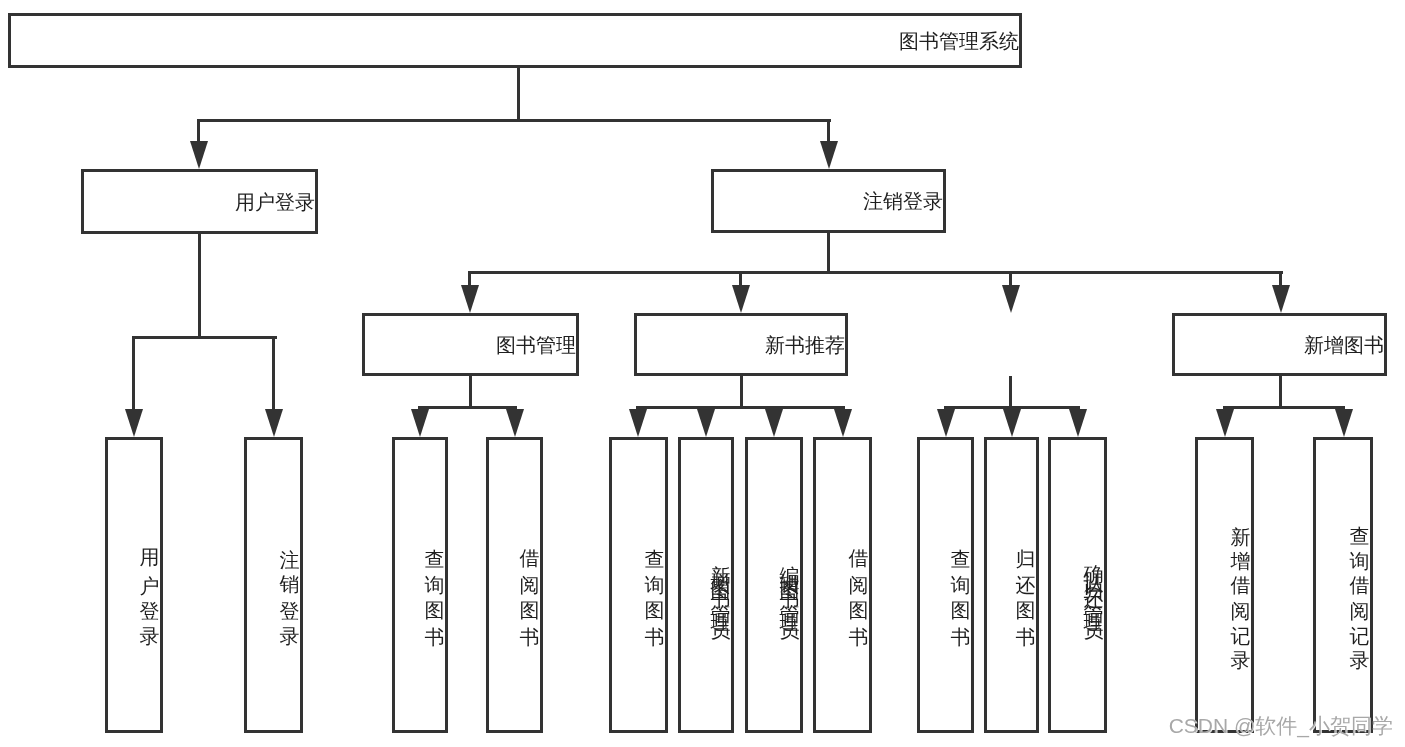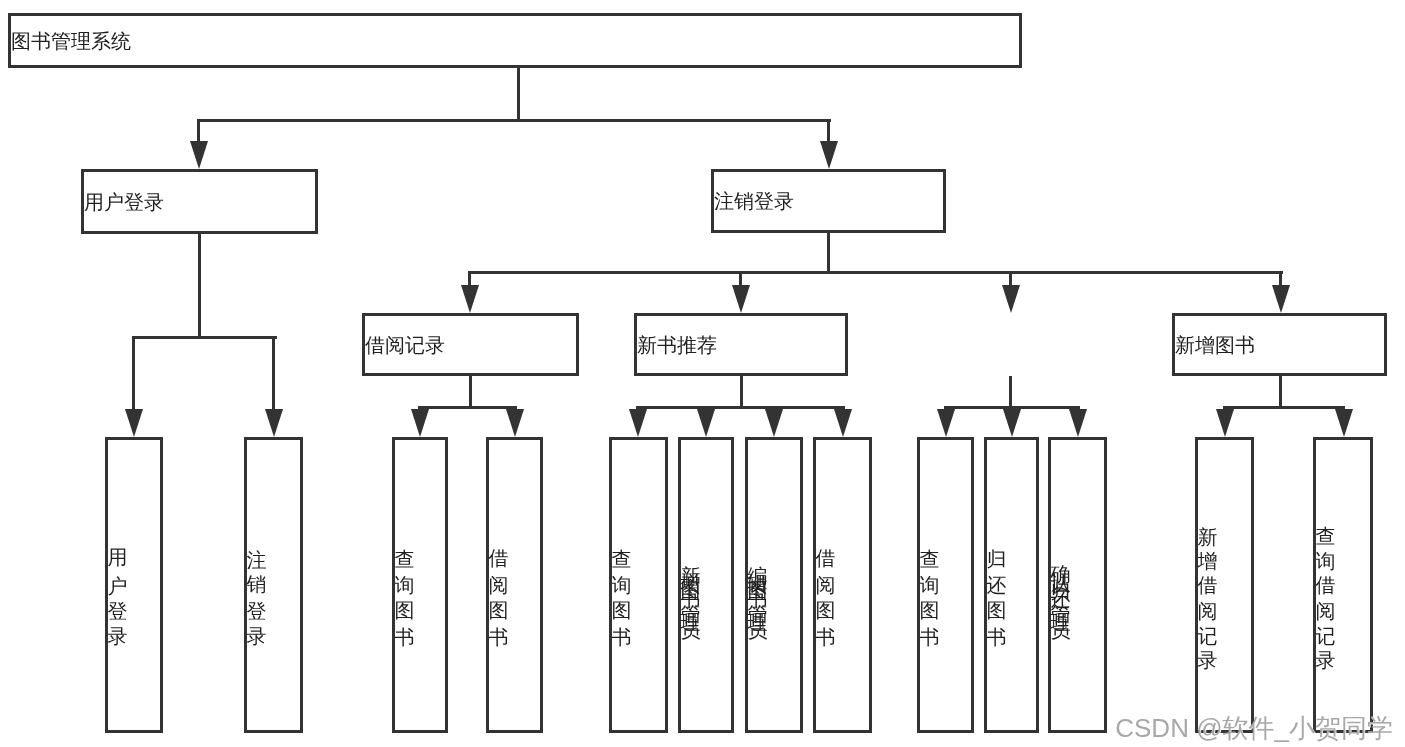--- a/index.html
+++ b/index.html
@@ -13,42 +13,42 @@
     background:#ffffff;
     font-family:"Liberation Sans","DejaVu Sans",sans-serif;
     color:var(--text);
     overflow:hidden;
   }
   .box{
     position:absolute;
     box-sizing:border-box;
     border:3px solid var(--stroke);
     background:#ffffff;
-    display:flex;align-items:center;justify-content:flex-start;
+    display:flex;align-items:center;justify-content:flex-end;
   }
   .hlabel{
     font-size:20px;line-height:1;color:var(--text);white-space:nowrap;
   }
   .vlabel{
     writing-mode:vertical-rl;
     text-orientation:mixed;
     font-size:20px;line-height:1;color:var(--text);
   }
   .vline{position:absolute;width:3px;background:var(--stroke);}
   .hline{position:absolute;height:3px;background:var(--stroke);}
   .head{
     position:absolute;width:0;height:0;
     border-left:9px solid transparent;
     border-right:9px solid transparent;
     border-top:28px solid var(--stroke);
   }
   .watermark{
     position:absolute;
     top:714px;right:12px;
-    font-size:26px;line-height:1.1;
+    font-size:21px;line-height:1.1;
     color:#a8a8a8;
     text-shadow:1px 1px 0 rgba(255,255,255,0.85);
     white-space:nowrap;
   }
 </style>
 </head>
 <body>
 
 <div id="canvas">
 
@@ -82,21 +82,21 @@
   <div class="vline" style="left:468px;top:271px;height:16px;"></div>
   <div class="head" style="left:461px;top:285px;"></div>
   <div class="vline" style="left:739px;top:271px;height:16px;"></div>
   <div class="head" style="left:732px;top:285px;"></div>
   <div class="vline" style="left:1009px;top:271px;height:16px;"></div>
   <div class="head" style="left:1002px;top:285px;"></div>
   <div class="vline" style="left:1279px;top:271px;height:16px;"></div>
   <div class="head" style="left:1272px;top:285px;"></div>
 
   <div class="box" style="left:362px;top:313px;width:217px;height:63px;">
-    <span class="hlabel">借阅记录</span>
+    <span class="hlabel">图书管理</span>
   </div>
   <div class="box" style="left:634px;top:313px;width:214px;height:63px;">
     <span class="hlabel">新书推荐</span>
   </div>
   <div class="box" style="left:1172px;top:313px;width:215px;height:63px;">
     <span class="hlabel">新增图书</span>
   </div>
 
   <div class="vline" style="left:469px;top:376px;height:30px;"></div>
   <div class="hline" style="left:418px;top:406px;width:99px;"></div>

